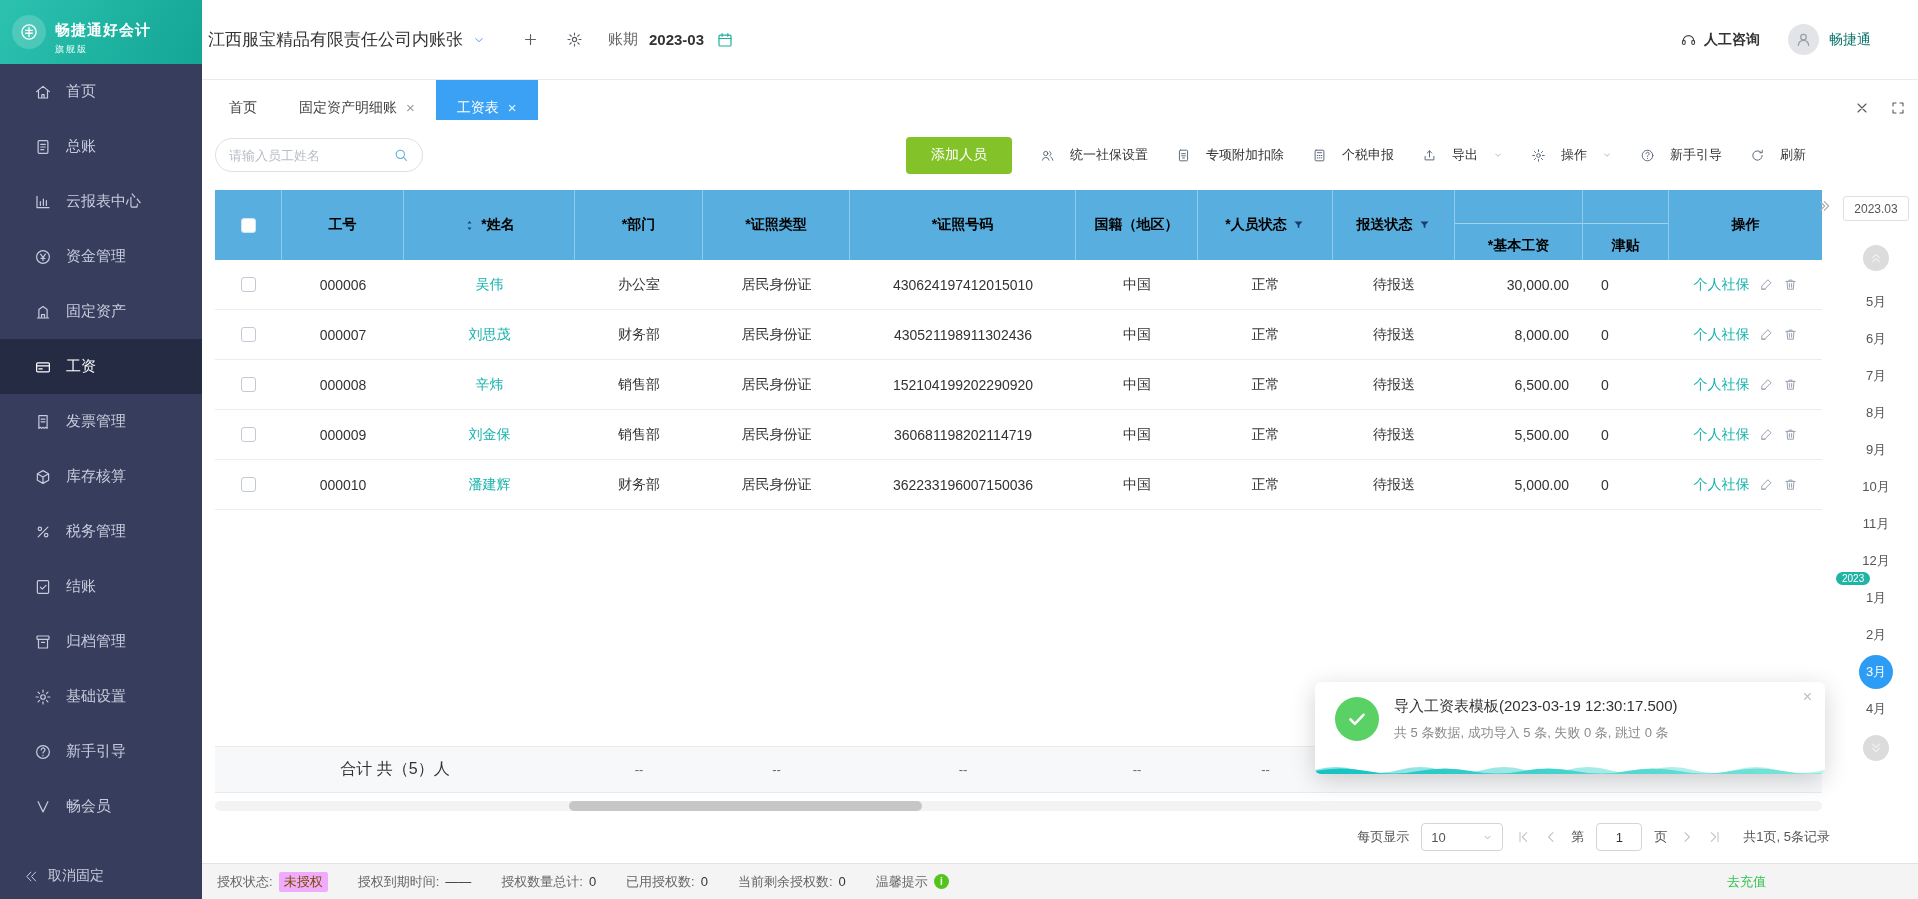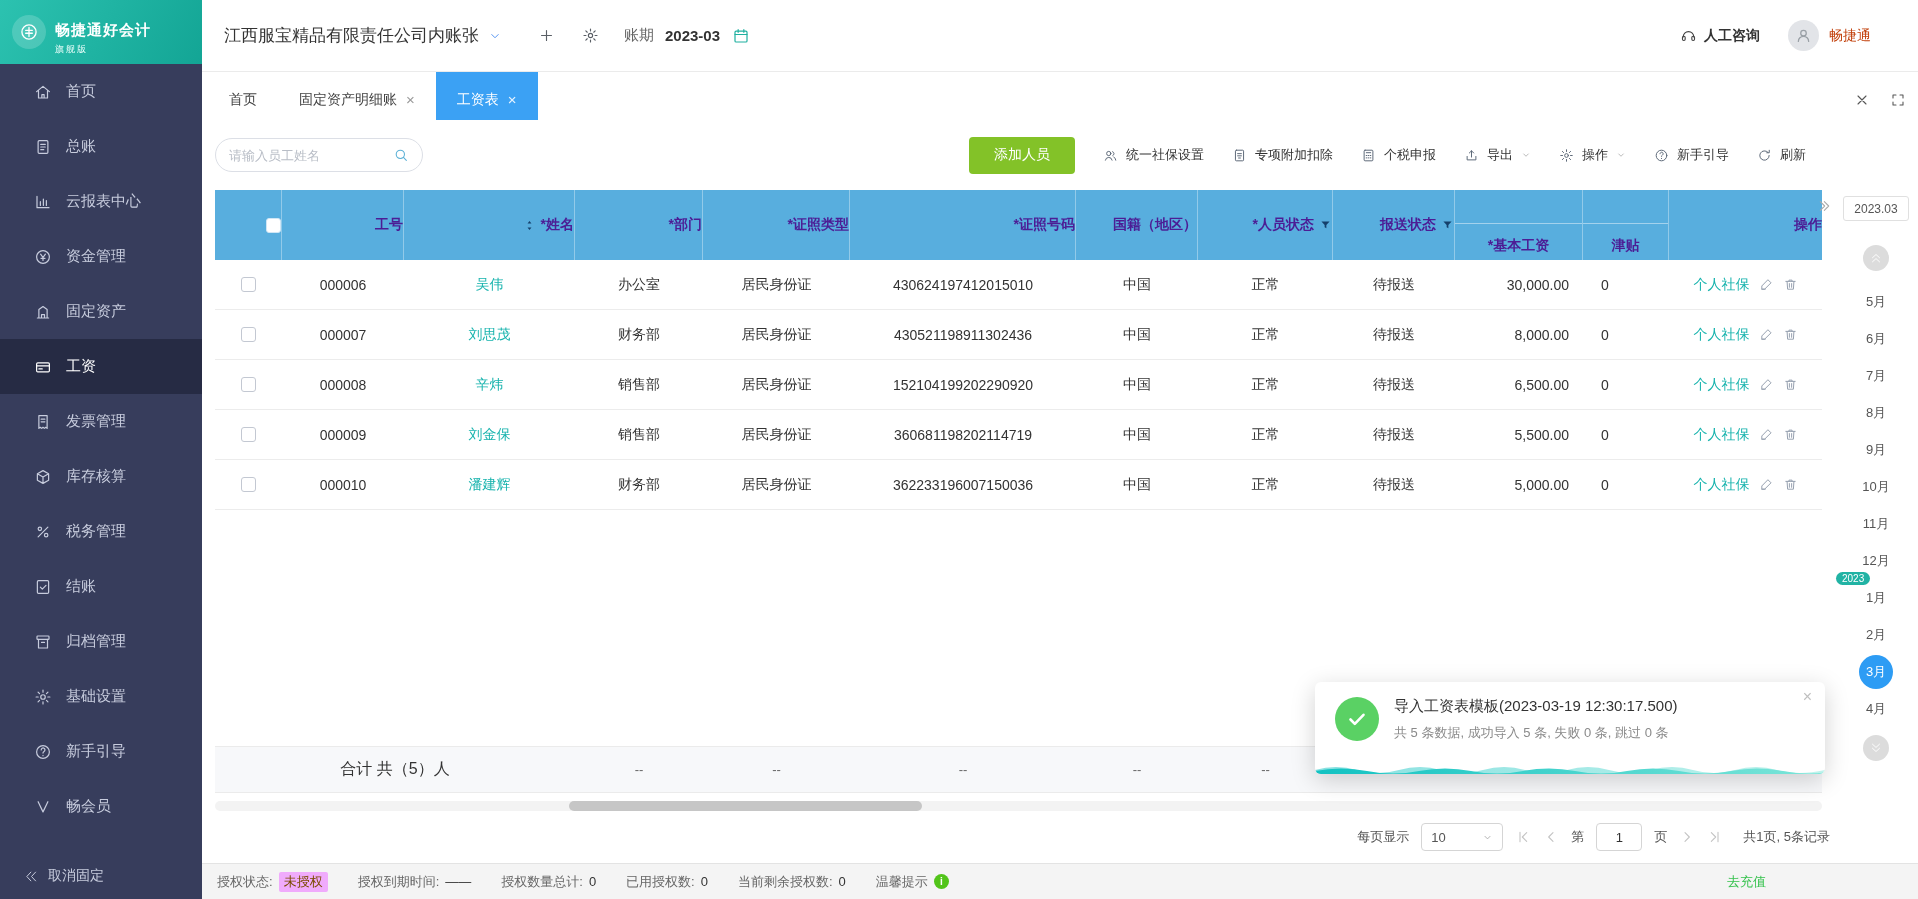--- a/index.html
+++ b/index.html
@@ -19,65 +19,65 @@
   .logo-badge { color: #eafffb; font-size: 9px; margin-top: 3px; letter-spacing: 2px; }
   .nav-item { height: 55px; display: flex; align-items: center; padding-left: 34px; gap: 14px; color: #c7ccdd; font-size: 15px; cursor: pointer; white-space: nowrap; }
   .nav-item .ic { width: 18px; height: 18px; }
   .nav-item.active { background: #262b44; color: #fff; }
   .sidebar-pin { position: absolute; bottom: 0; left: 0; width: 202px; height: 46px; display: flex; align-items: center; padding-left: 24px; gap: 9px; color: #c7ccdd; font-size: 14px; cursor: pointer; }
   .sidebar-pin .ic { width: 15px; height: 15px; }
 
   
   .main { position: absolute; left: 202px; top: 0; right: 0; bottom: 0; }
 
-  .topbar { height: 72px; background: #fff; border-bottom: 1px solid #ebebeb; display: flex; align-items: center; padding: 0 47px 0 22px; }
+  .topbar { height: 80px; background: #fff; border-bottom: 1px solid #ebebeb; display: flex; align-items: center; padding: 0 47px 0 6px; }
   .company { display: flex; align-items: center; gap: 9px; margin-right: 36px; cursor: pointer; }
   .company-name { font-size: 17px; color: #333; }
   .caret-blue { width: 14px; height: 14px; color: #4a8df0; }
   .tb-ic { width: 17px; height: 17px; color: #5a5f66; cursor: pointer; }
   .tb-plus { margin-right: 27px; }
   .tb-gear { margin-right: 25px; }
   .period-label { font-size: 15px; color: #666; margin-right: 11px; }
   .period-value { font-size: 15px; color: #333; font-weight: bold; margin-right: 12px; cursor: pointer; }
   .cal-ic { width: 18px; height: 18px; color: #1fb0a0; cursor: pointer; }
   .spacer { flex: 1; }
   .consult { display: flex; align-items: center; gap: 7px; font-size: 14px; color: #333; margin-right: 28px; cursor: pointer; font-weight: bold; }
   .consult .ic { width: 17px; height: 17px; color: #444; }
   .avatar { width: 31px; height: 31px; border-radius: 50%; background: #e2e4e8; display: flex; align-items: center; justify-content: center; color: #9aa0a6; margin-right: 10px; cursor: pointer; overflow: hidden; }
   .avatar .ic { width: 19px; height: 19px; }
-  .username { font-size: 14px; color: #c2410c; cursor: pointer; }
+  .username { font-size: 14px; color: #0f766e; cursor: pointer; }
 
   .tabbar { position: relative; height: 56px; background: #fff; border-bottom: 1px solid #e8e8e8; display: flex; align-items: stretch; padding-left: 6px; }
   .tab { display: flex; align-items: center; gap: 9px; padding: 0 21px; font-size: 14px; color: #444; cursor: pointer; white-space: nowrap; }
   .tab.active { background: #3ba1f4; color: #fff; }
   .tab-close::before { content: "×"; }
   .tab-close { font-size: 15px; color: #999; line-height: 1; }
   .tab.active .tab-close { color: #e8f4ff; }
   .tabbar-tools { position: absolute; right: 12px; top: 0; height: 100%; display: flex; align-items: center; gap: 20px; color: #555; }
   .tabbar-tools .ic { width: 16px; height: 16px; cursor: pointer; }
 
   .content { position: absolute; top: 120px; left: 0; right: 0; bottom: 36px; background: #fff; }
 
   
   .toolbar { position: absolute; top: 0; left: 0; right: 0; height: 70px; display: flex; align-items: center; padding: 0 112px 0 13px; }
   .search-box { width: 208px; height: 34px; border: 1px solid #dcdfe6; border-radius: 17px; display: flex; align-items: center; padding: 16px 13px; gap: 8px; background: #fff; }
   .search-box input { border: none; outline: none; flex: 1; font-size: 13px; color: #333; font-family: inherit; min-width: 0; }
   .search-box input::placeholder { color: #b8bdc6; }
   .search-ic { width: 16px; height: 16px; color: #5ab0d6; cursor: pointer; }
   .toolbar-right { margin-left: auto; display: flex; align-items: center; gap: 28px; }
   .btn-add { height: 37px; padding: 0 25px; background: #83c228; color: #fff; font-size: 14px; border: none; border-radius: 4px; cursor: pointer; font-family: inherit; }
-  .tool-btn { display: flex; align-items: center; gap: 8px; font-size: 13px; color: #333; cursor: pointer; white-space: nowrap; }
+  .tool-btn { display: flex; align-items: center; gap: 15px; font-size: 13px; color: #333; cursor: pointer; white-space: nowrap; }
   .tool-btn .ic { width: 15px; height: 15px; color: #5f6b7a; }
   .tool-btn .caret { width: 10px; height: 10px; color: #999; }
 
   
   :root { --cols: 67px 122px 171px 128px 147px 226px 122px 135px 122px 128px 86px 153px; }
   .table { position: absolute; left: 13px; top: 70px; width: 1607px; }
   .t-head { display: grid; grid-template-columns: var(--cols); height: 70px; background: #58aede; }
-  .th { display: flex; align-items: center; justify-content: flex-end; gap: 5px; color: #4c1d95; font-size: 14px; font-weight: bold; border-right: 1px solid rgba(255,255,255,.35); }
+  .th { display: flex; align-items: center; justify-content: center; gap: 5px; color: #000000; font-size: 14px; font-weight: bold; border-right: 1px solid rgba(255,255,255,.35); }
   .th:last-child { border-right: none; }
   .th .ic-fill { color: #15406b; }
   .th.grouped { flex-direction: column; gap: 8px; }
   .th.grouped .gtop { height: 34px; width: 100%; border-bottom: 1px solid rgba(255,255,255,.45); }
   .th.grouped .gbot { flex: 1; width: 100%; display: flex; align-items: center; justify-content: center; }
   .t-row { display: grid; grid-template-columns: var(--cols); height: 50px; border-bottom: 1px solid #ececec; background: #fff; }
   .td { display: flex; align-items: center; justify-content: center; font-size: 14px; color: #333; overflow: hidden; white-space: nowrap; }
   .td.num { justify-content: flex-end; padding-right: 14px; }
   .td.allow { justify-content: flex-start; padding-left: 18px; }
   .td.ops { gap: 9px; }

